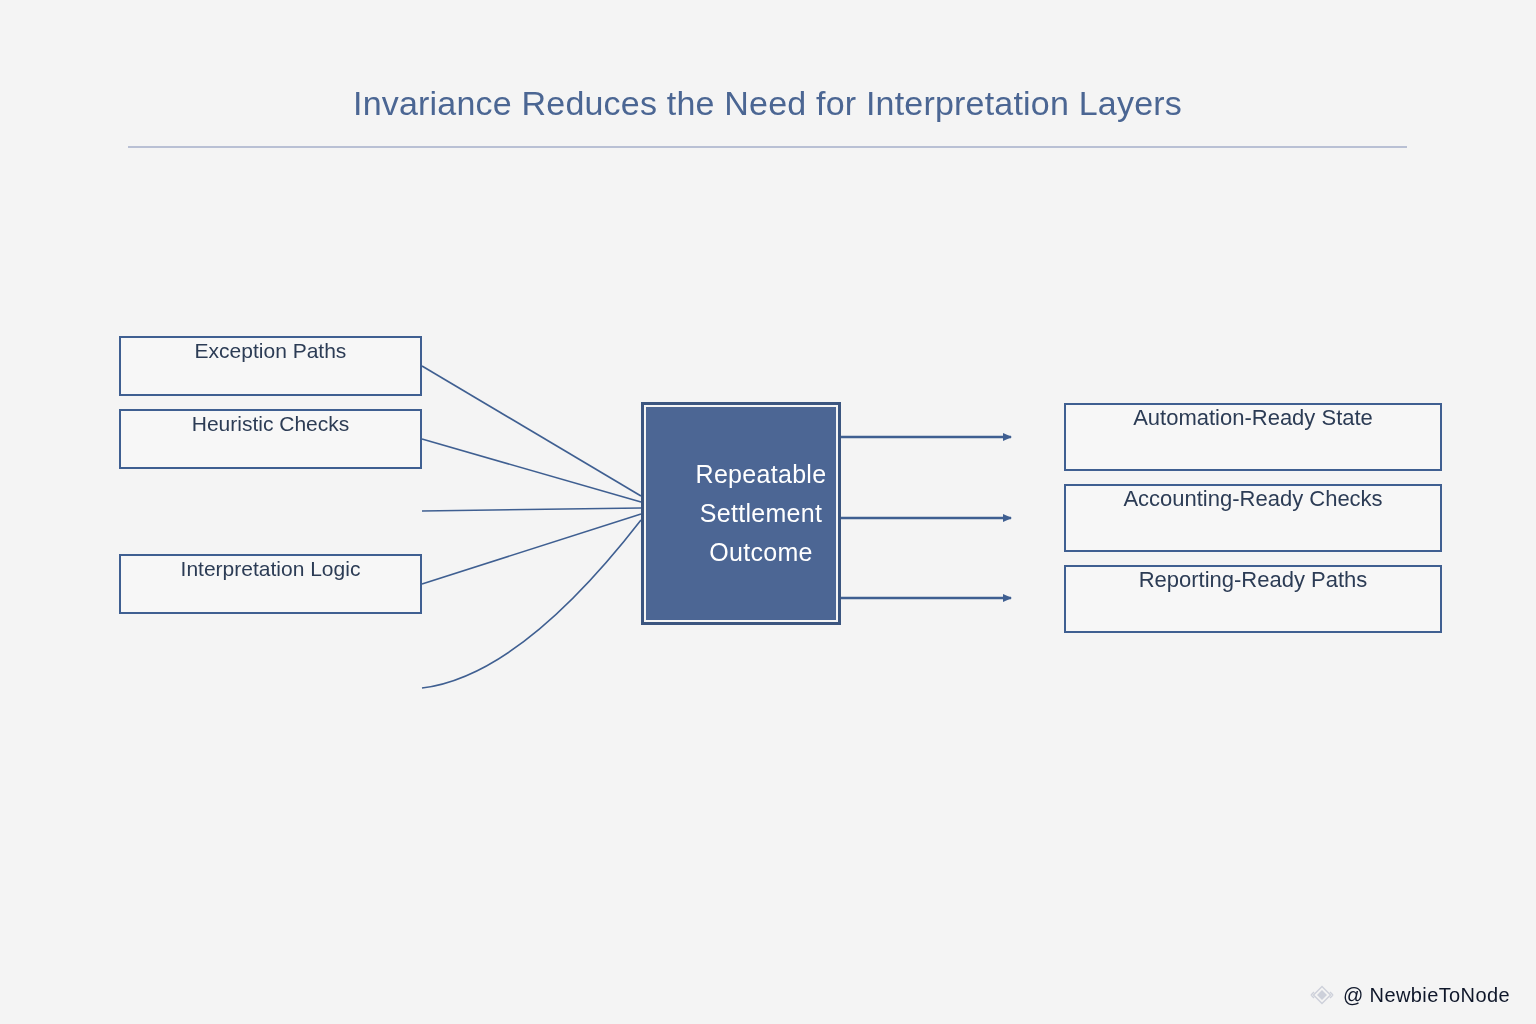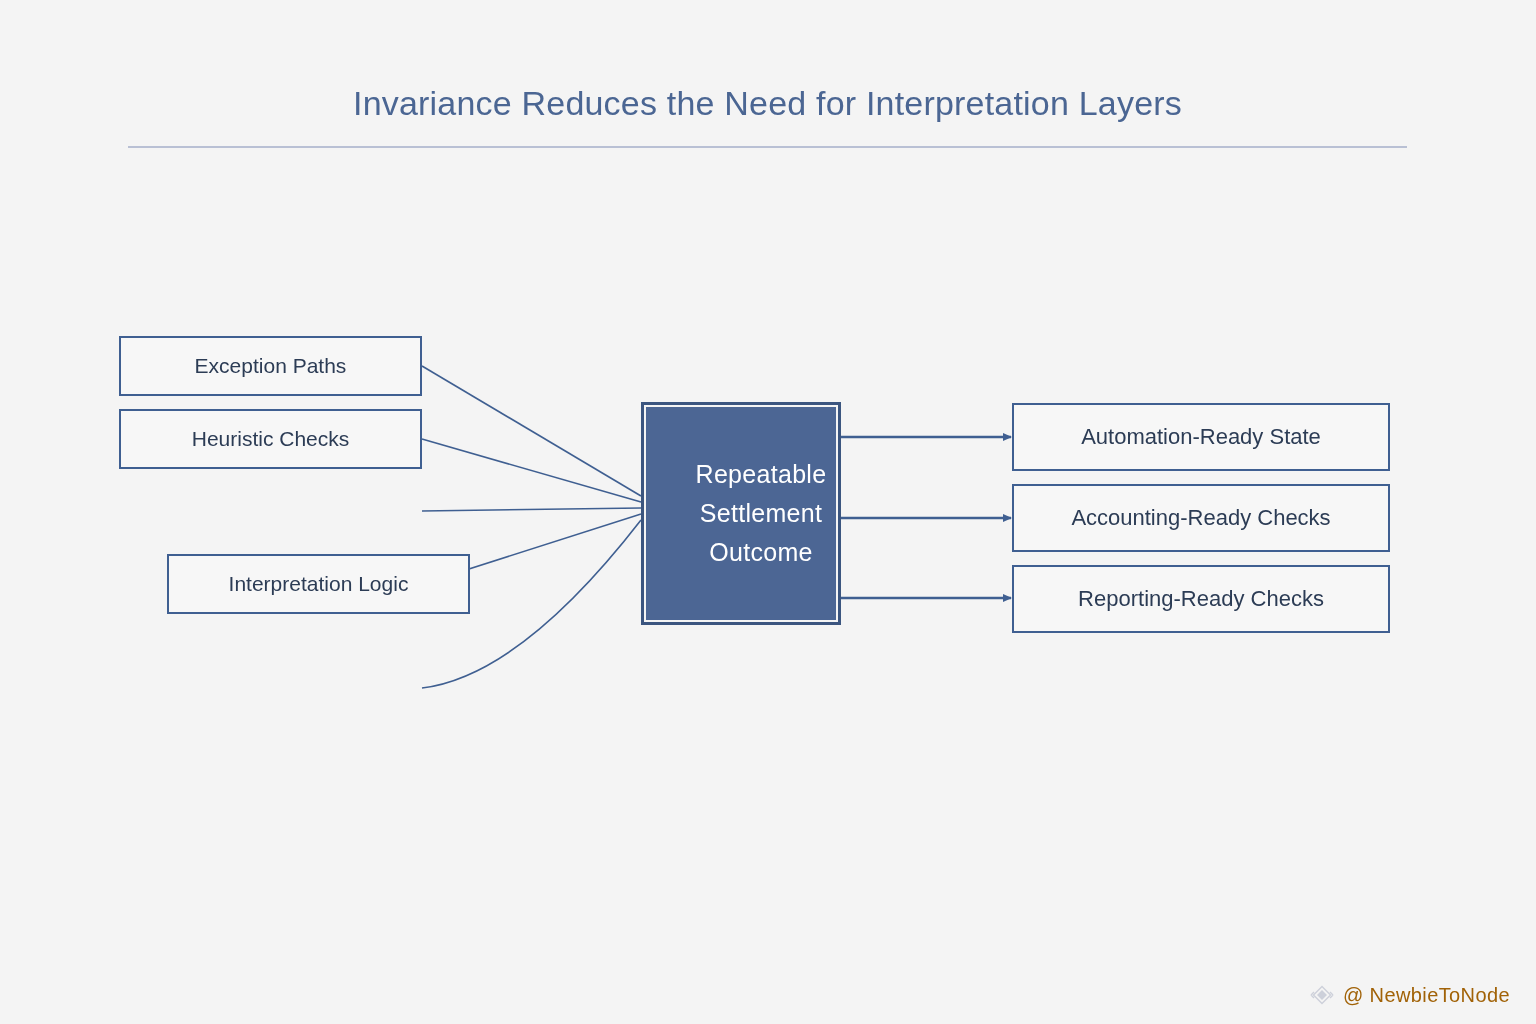--- a/index.html
+++ b/index.html
@@ -52,44 +52,44 @@
     width: 1536px;
     height: 1024px;
     pointer-events: none;
   }
 
   
   .node {
     position: absolute;
     box-sizing: border-box;
     display: flex;
-    align-items: center;
+    align-items: flex-start;
     justify-content: center;
     background: #f7f7f7;
     border: 2px solid #3f5f91;
     color: #2c3c55;
     font-size: 21px;
     font-weight: 400;
     text-align: center;
     line-height: 1.2;
   }
 
   .node-left {
     left: 119px;
     width: 303px;
     height: 60px;
   }
   .node-left.n0 { top: 336px; }
   .node-left.n1 { top: 409px; }
   .node-left.n2 { top: 481px; }
-  .node-left.n3 { top: 554px; margin-left: 48px; }
+  .node-left.n3 { top: 554px; }
   .node-left.n4 { top: 628px; }
 
   .node-right {
-    left: 1012px;
+    left: 1064px;
     width: 378px;
     height: 68px;
     font-size: 22px;
   }
   .node-right.r0 { top: 403px; }
   .node-right.r1 { top: 484px; }
   .node-right.r2 { top: 565px; }
 
   
   .hub {
@@ -115,21 +115,21 @@
   }
 
   
   .watermark {
     position: absolute;
     right: 26px;
     bottom: 16px;
     display: flex;
     align-items: center;
     gap: 8px;
-    color: #a16207;
+    color: #0f172a;
     font-size: 20px;
     letter-spacing: 0.4px;
     user-select: none;
   }
   .watermark .wm-mark {
     display: inline-flex;
     width: 26px;
     height: 26px;
   }
 </style>
@@ -181,21 +181,21 @@
     </div>
   </div>
 
   <div class="node node-right r0">
     <span>Automation-Ready State</span>
   </div>
   <div class="node node-right r1">
     <span>Accounting-Ready Checks</span>
   </div>
   <div class="node node-right r2">
-    <span>Reporting-Ready Checks</span>
+    <span>Reporting-Ready Paths</span>
   </div>
 
   <div class="watermark">
     <span class="wm-mark">
       <svg viewBox="0 0 26 26" width="26" height="26">
         <g fill="none" stroke="#cdd0da" stroke-width="1.4">
           <path d="M13,4.5 L21.5,13 L13,21.5 L4.5,13 Z"></path>
           <path d="M13,9 L17,13 L13,17 L9,13 Z" fill="#cdd0da"></path>
           <path d="M2,13 L5,10 M2,13 L5,16 M24,13 L21,10 M24,13 L21,16"></path>
         </g>

